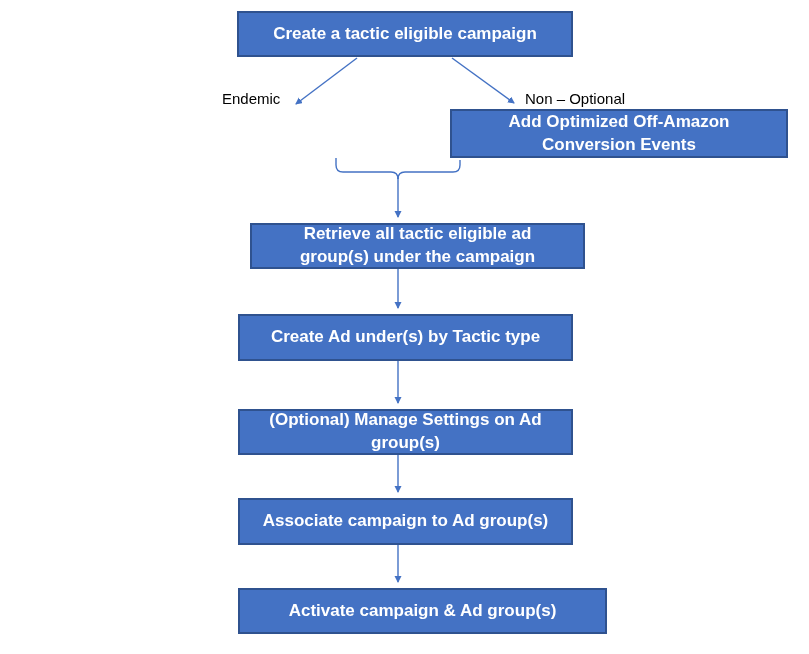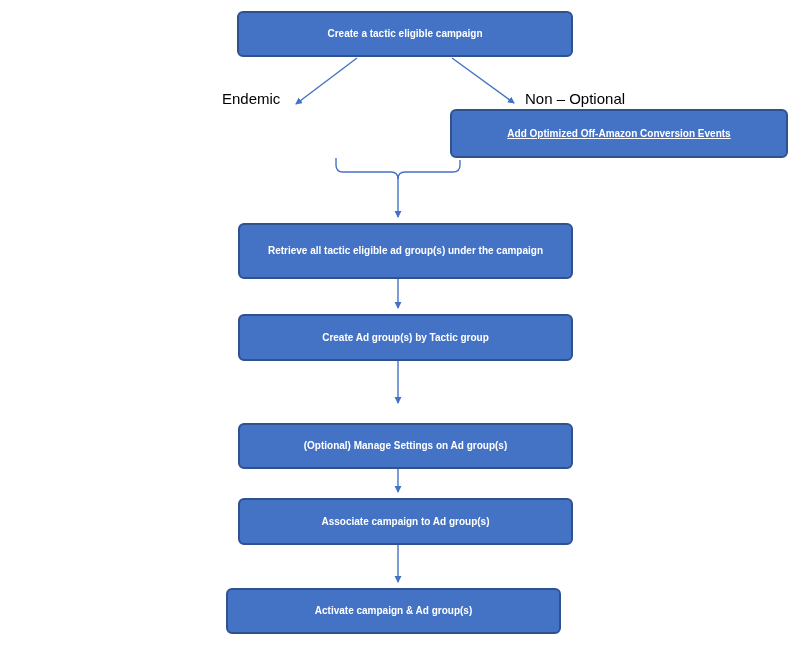--- a/index.html
+++ b/index.html
@@ -20,23 +20,23 @@
     position: relative;
     width: 809px;
     height: 654px;
     background: var(--background);
     overflow: hidden;
   }
   .node {
     position: absolute;
     background: var(--node-fill);
     border: 2px solid var(--node-border);
-    border-radius: 6px;
+    border-radius: 0;
     color: var(--node-text);
-    font-size: 10px;
+    font-size: 17px;
     font-weight: bold;
     line-height: 1.35;
     display: flex;
     align-items: center;
     justify-content: center;
     text-align: center;
     padding: 3px 18px;
   }
   .branch-label {
     position: absolute;
@@ -58,26 +58,26 @@
     stroke-width: 1.4;
     fill: none;
   }
   .connector-layer .head {
     fill: var(--connector);
     stroke: none;
   }
   
   #n-create-campaign   { left: 237px; top: 11px;  width: 336px; height: 46px; }
   #n-add-asins         { left: 65px;  top: 110px; width: 334px; height: 46px; }
-  #n-add-events        { left: 450px; top: 109px; width: 338px; height: 49px; text-decoration: underline; }
-  #n-retrieve-adgroups { left: 238px; top: 223px; width: 335px; height: 56px; }
+  #n-add-events        { left: 450px; top: 109px; width: 338px; height: 49px; }
+  #n-retrieve-adgroups { left: 250px; top: 223px; width: 335px; height: 46px; }
   #n-create-adgroups   { left: 238px; top: 314px; width: 335px; height: 47px; }
-  #n-manage-settings   { left: 238px; top: 409px; width: 335px; height: 46px; margin-top: 14px; }
+  #n-manage-settings   { left: 238px; top: 409px; width: 335px; height: 46px; }
   #n-assoc-creatives   { left: 238px; top: 498px; width: 335px; height: 47px; }
-  #n-activate          { left: 226px; top: 588px; width: 335px; height: 46px; }
+  #n-activate          { left: 238px; top: 588px; width: 369px; height: 46px; }
   #lbl-endemic         { left: 222px; top: 74px; }
   #lbl-non-endemic     { left: 525px; top: 74px; }
 </style>
 </head>
 <body>
 
 <div class="canvas">
 
   <svg class="connector-layer" width="809" height="654" viewBox="0 0 809 654" xmlns="http://www.w3.org/2000/svg">
     <defs>
@@ -100,18 +100,18 @@
     <line class="edge" x1="398" y1="545" x2="398" y2="582" marker-end="url(#arrow)"></line>
   </svg>
 
   <div class="node" id="n-create-campaign">Create a tactic eligible campaign</div>
 
   <div class="branch-label" id="lbl-endemic">Endemic</div>
   <div class="branch-label" id="lbl-non-endemic">Non – Optional</div>
 
   <div class="node" id="n-add-events">Add Optimized Off-Amazon Conversion Events</div>
   <div class="node" id="n-retrieve-adgroups">Retrieve all tactic eligible ad group(s) under the campaign</div>
-  <div class="node" id="n-create-adgroups">Create Ad group(s) by Tactic group</div>
+  <div class="node" id="n-create-adgroups">Create Ad under(s) by Tactic type</div>
   <div class="node" id="n-manage-settings">(Optional) Manage Settings on Ad group(s)</div>
   <div class="node" id="n-assoc-creatives">Associate campaign to Ad group(s)</div>
   <div class="node" id="n-activate">Activate campaign &amp; Ad group(s)</div>
 
 </div>
 
 </body></html>

